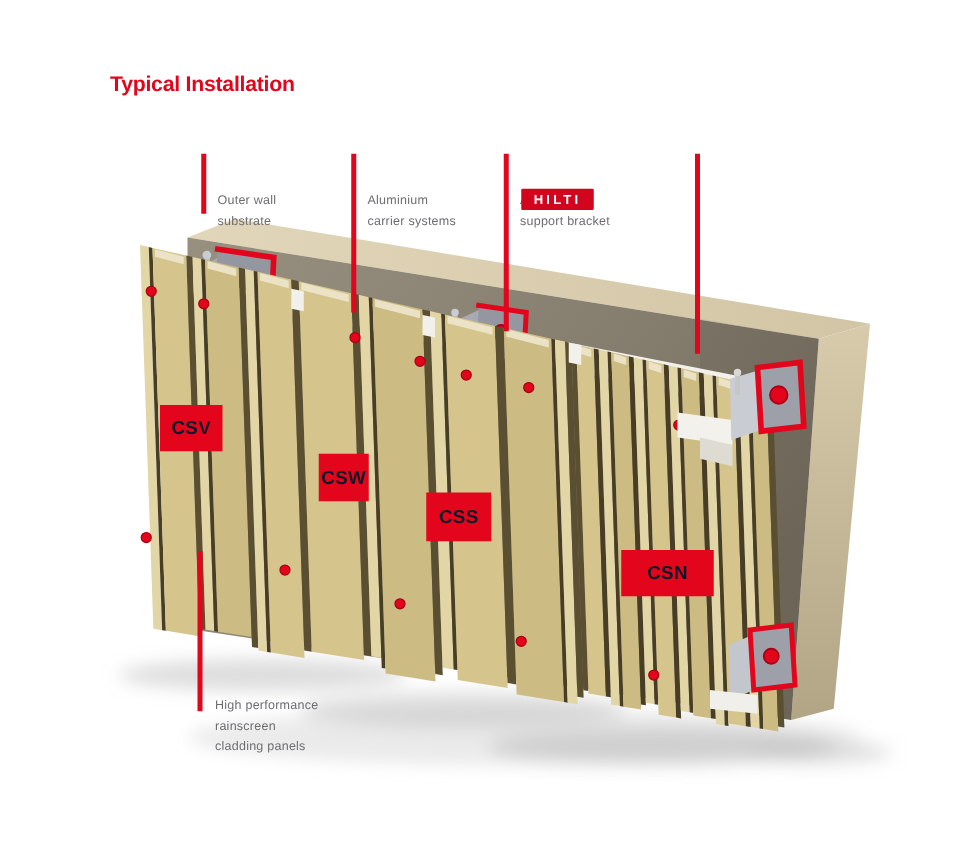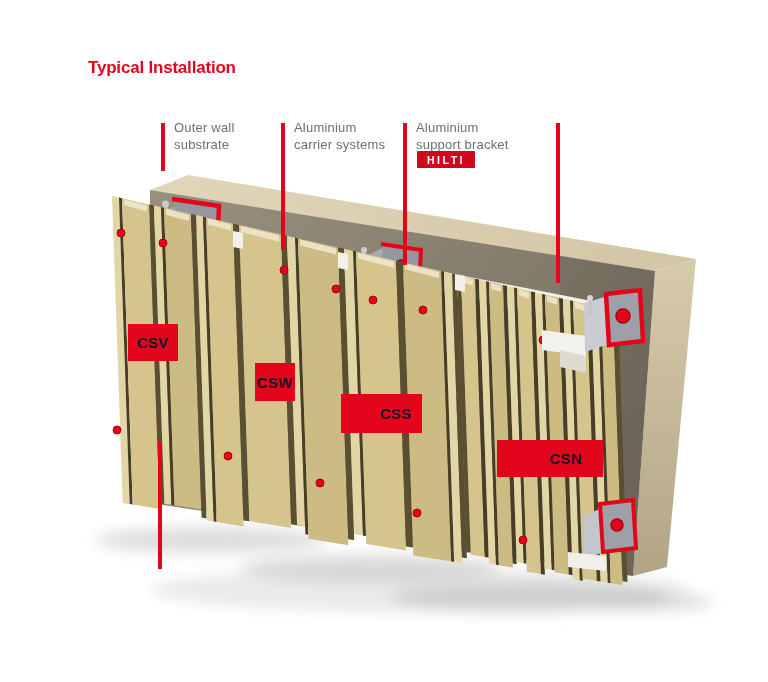--- a/index.html
+++ b/index.html
@@ -8,22 +8,22 @@
     font-family:"Liberation Sans", sans-serif;
   }
   .title{
     position:absolute;left:88px;top:58px;
     font-size:17px;font-weight:bold;color:var(--accent);letter-spacing:-0.2px;
   }
   #diagram{position:absolute;left:0;top:0;}
   .callout{position:absolute;inset:0;pointer-events:none;}
   .cline{position:absolute;width:4px;background:var(--accent);}
   .ctext{
-    position:absolute;font-size:13px;line-height:16.5px;color:var(--label);
-    white-space:pre-line;letter-spacing:0.2px;
+    position:absolute;font-size:10px;line-height:16.5px;color:var(--label);
+    white-space:pre-line;letter-spacing:0.2px;margin-top:33px;
   }
   .co-outer  .cline{left:161px;top:123px;height:48px;}
   .co-outer  .ctext{left:174px;top:120px;}
   .co-carrier .cline{left:281px;top:123px;height:127px;}
   .co-carrier .ctext{left:294px;top:120px;}
   .co-bracket .cline{left:403px;top:123px;height:142px;}
   .co-bracket .ctext{left:416px;top:120px;}
   .co-cavity .cline{left:556px;top:123px;height:160px;}
   .co-cavity .ctext{left:569px;top:120px;}
   .co-panels .cline{left:158px;top:441px;height:128px;}
@@ -33,22 +33,22 @@
     background:var(--brand);color:#fff;display:flex;align-items:center;justify-content:center;
     font-size:10.5px;font-weight:bold;letter-spacing:2.5px;border-radius:1px;
   }
   .plabel{
     position:absolute;background:var(--accent);color:#0f172a;
     font-weight:bold;font-size:15px;letter-spacing:0.3px;
     display:flex;align-items:center;justify-content:center;
   }
   .lbl-csv{left:128px;top:324px;width:50px;height:37px;}
   .lbl-csw{left:255px;top:363px;width:40px;height:38px;}
-  .lbl-css{left:341px;top:394px;width:52px;height:39px;padding-left:29px;}
-  .lbl-csn{left:497px;top:440px;width:74px;height:37px;padding-left:32px;}
+  .lbl-css{left:341px;top:394px;width:52px;height:39px;}
+  .lbl-csn{left:497px;top:440px;width:74px;height:37px;}
 </style>
 </head>
 <body>
 
 <div id="stage">
 
   <svg id="diagram" width="768" height="682" viewBox="0 0 768 682">
     <defs>
       <linearGradient id="wallFront" x1="0" y1="0" x2="1" y2="0.55">
         <stop offset="0" stop-color="#98907f"></stop>
@@ -229,20 +229,23 @@
     <span class="cline"></span>
     <span class="ctext">Aluminium
 support bracket</span>
   </div>
   <div class="logo">HILTI</div>
   <div class="callout co-cavity">
     <span class="cline"></span>
   </div>
   <div class="callout co-panels">
     <span class="cline"></span>
+    <span class="ctext">High performance
+rainscreen
+cladding panels</span>
   </div>
 
   <div class="plabel lbl-csv">CSV</div>
   <div class="plabel lbl-csw">CSW</div>
   <div class="plabel lbl-css">CSS</div>
   <div class="plabel lbl-csn">CSN</div>
 
 </div>
 
 </body></html>

